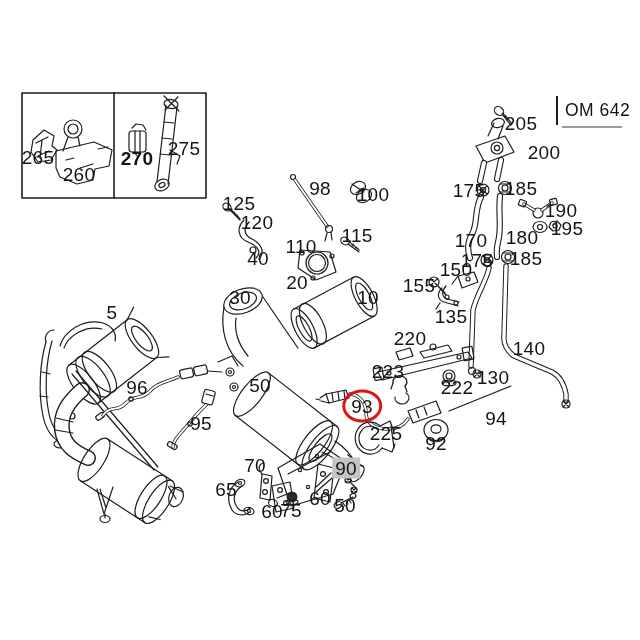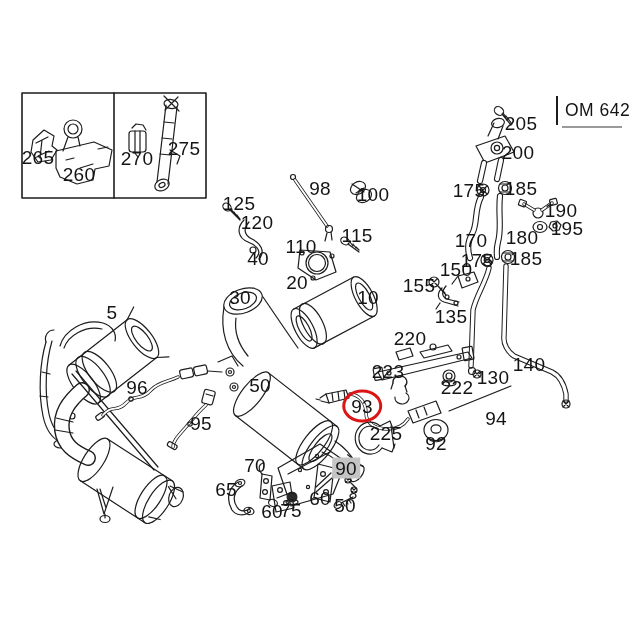--- a/index.html
+++ b/index.html
@@ -391,36 +391,36 @@
     <g>
       <ellipse cx="338" cy="505" rx="4" ry="3.2" transform="rotate(-25 338 505)"></ellipse>
       <path d="M341,503 L353,497 M343,503 l2,3 M346,501 l2,3 M349,500 l2,3"></path>
       <ellipse cx="353" cy="496" rx="3" ry="2.4" transform="rotate(-25 353 496)"></ellipse>
     </g>
   </svg>
 
   <div>
       <div class="callout" style="left: 38px; top: 157px;">265</div>
       <div class="callout" style="left: 79px; top: 174px;">260</div>
-      <div class="callout" style="left: 137px; top: 158px;">270</div>
+      <div class="callout" style="left: 137px; top: 158px; font-weight: bold;">270</div>
       <div class="callout" style="left: 184px; top: 148px;">275</div>
       <div class="callout" style="left: 521px; top: 123px;">205</div>
-      <div class="callout" style="left: 518px; top: 152px; text-align: center;">200</div>
+      <div class="callout" style="left: 544px; top: 152px; text-align: center;">200</div>
       <div class="callout" style="left: 469px; top: 190px;">175</div>
       <div class="callout" style="left: 521px; top: 188px;">185</div>
       <div class="callout" style="left: 561px; top: 210px;">190</div>
       <div class="callout" style="left: 567px; top: 228px;">195</div>
       <div class="callout" style="left: 471px; top: 240px;">170</div>
       <div class="callout" style="left: 522px; top: 237px;">180</div>
       <div class="callout" style="left: 477px; top: 260px;">175</div>
       <div class="callout" style="left: 526px; top: 258px;">185</div>
       <div class="callout" style="left: 456px; top: 269px;">150</div>
       <div class="callout" style="left: 419px; top: 285px;">155</div>
       <div class="callout" style="left: 451px; top: 316px;">135</div>
-      <div class="callout" style="left: 529px; top: 364px; text-align: right;">140</div>
+      <div class="callout" style="left: 529px; top: 348px; text-align: right;">140</div>
       <div class="callout" style="left: 493px; top: 377px;">130</div>
       <div class="callout" style="left: 496px; top: 418px;">94</div>
       <div class="callout" style="left: 320px; top: 188px;">98</div>
       <div class="callout" style="left: 373px; top: 194px;">100</div>
       <div class="callout" style="left: 239px; top: 203px;">125</div>
       <div class="callout" style="left: 257px; top: 222px;">120</div>
       <div class="callout" style="left: 301px; top: 246px;">110</div>
       <div class="callout" style="left: 357px; top: 235px;">115</div>
       <div class="callout" style="left: 258px; top: 258px;">40</div>
       <div class="callout" style="left: 297px; top: 282px;">20</div>

